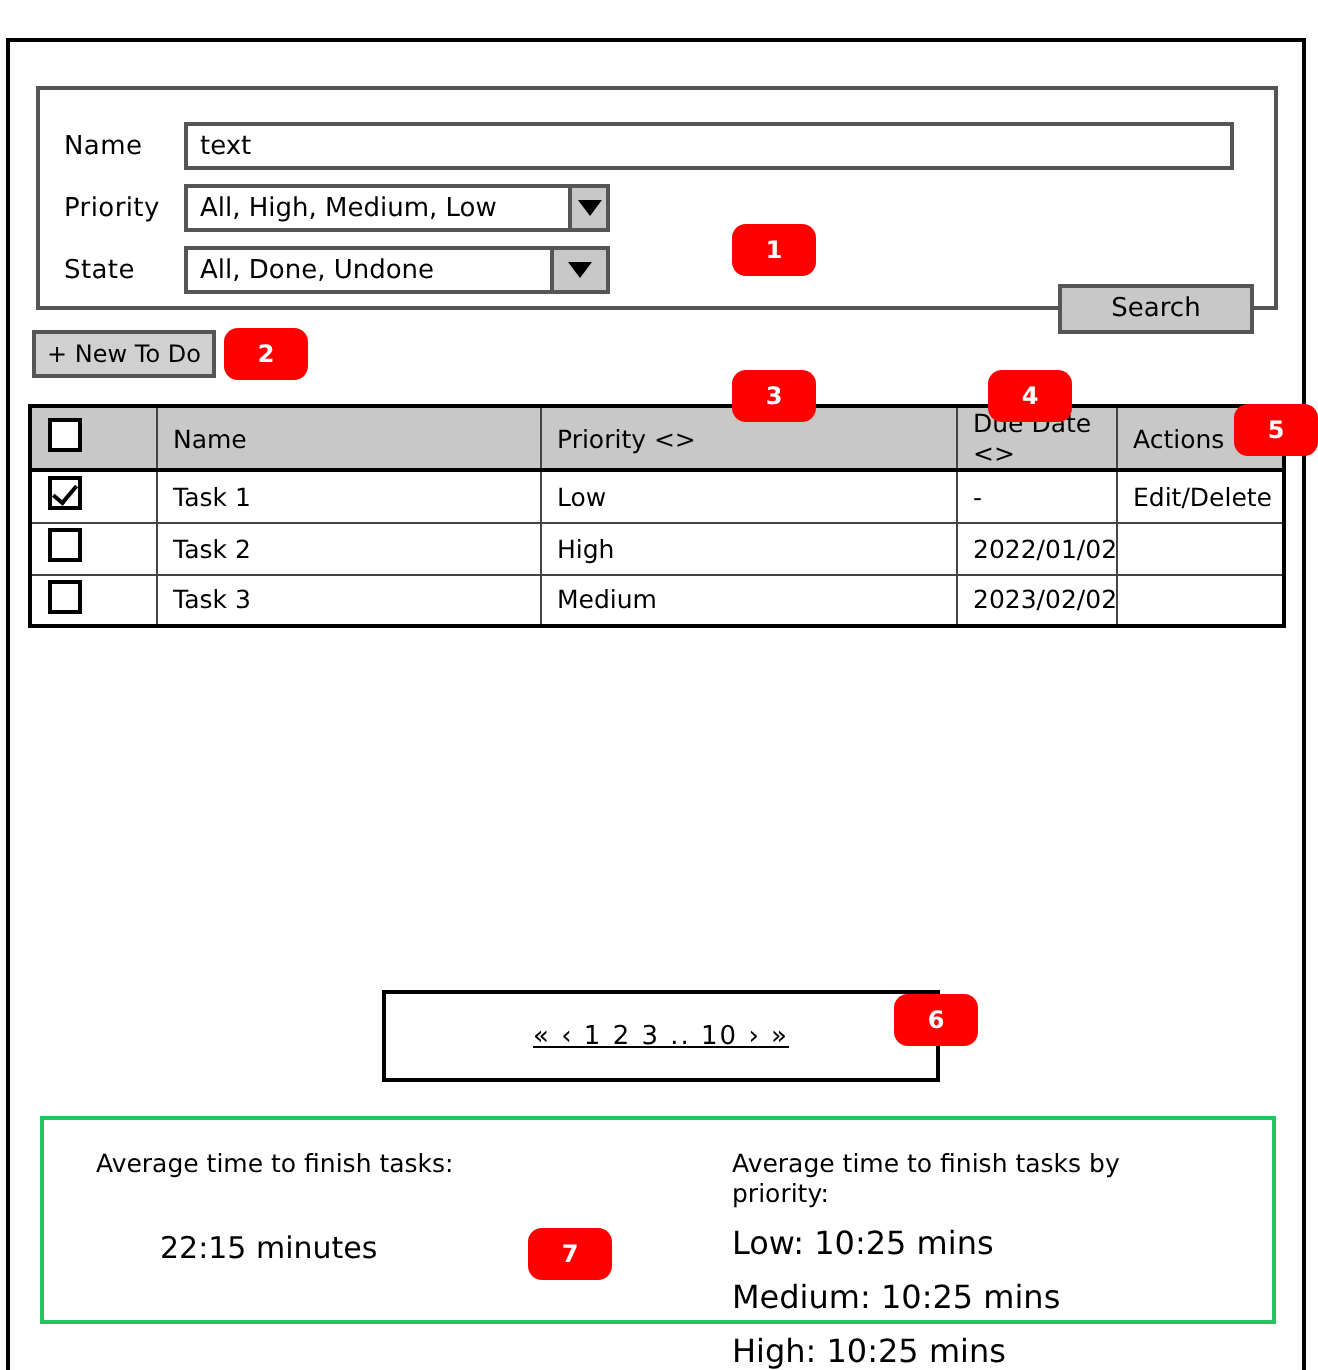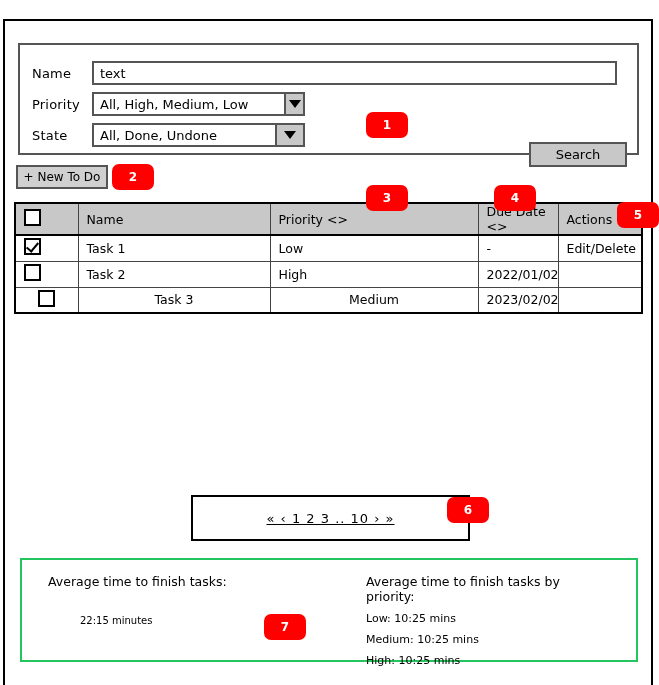--- a/index.html
+++ b/index.html
@@ -147,21 +147,20 @@
     vertical-align: middle;
   }
   .todo-table thead th {
     background: #c8c8c8;
     border-top: 2px solid #000000;
     border-bottom: 2px solid #000000;
     height: 28px;
   }
   .todo-table tbody tr:last-child td {
     border-bottom: 2px solid #000000;
-    text-align: center;
   }
   .todo-table th:first-child,
   .todo-table td:first-child {
     border-left: 2px solid #000000;
   }
   .todo-table th:last-child,
   .todo-table td:last-child {
     border-right: 2px solid #000000;
   }
   .col-check { width: 63px; }
@@ -232,26 +231,26 @@
     position: absolute;
     left: 344px;
     top: 14px;
     width: 246px;
   }
   .stats-title {
     font-size: 12.5px;
     margin-bottom: 8px;
   }
   .stats-value {
-    font-size: 10px;
+    font-size: 15px;
     margin-left: 32px;
     margin-top: 26px;
   }
   .stats-line {
-    font-size: 11px;
+    font-size: 16px;
     margin-top: 8px;
   }
 
   
   .badge {
     position: absolute;
     background: #ff0000;
     color: #ffffff;
     font-size: 12px;
     font-weight: bold;

